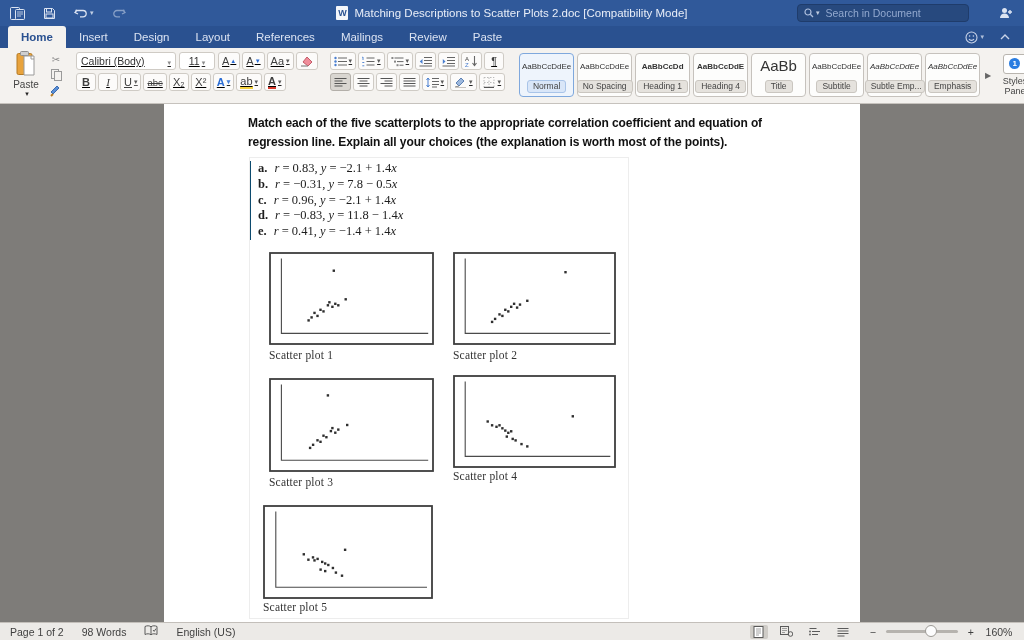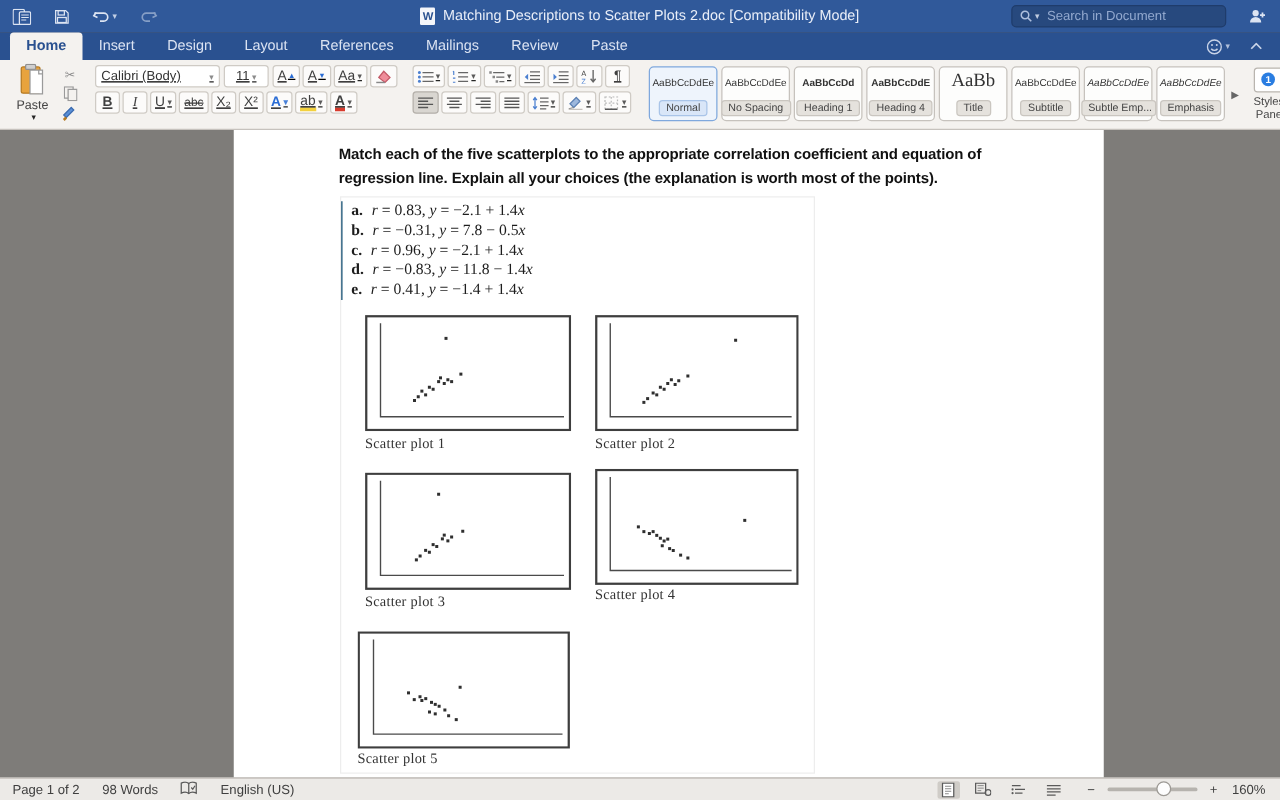--- a/index.html
+++ b/index.html
@@ -12,21 +12,21 @@
   .tb-left{display:flex;align-items:center;gap:18px;}
   .tb-ic{display:flex;align-items:center;color:#dce4f2;cursor:default;}
   .tb-ic svg{display:block;}
   .tb-ic.dim{opacity:.5;}
   .dd::after{content:"▾";font-size:7px;margin-left:2px;color:inherit;opacity:.85;}
   .tb-title{position:absolute;left:0;right:0;top:0;height:26px;display:flex;align-items:center;
             justify-content:center;color:#e9eef8;font-size:11.5px;pointer-events:none;}
   .tb-title .wicon{width:12px;height:14px;background:#f4f6fa;border-radius:1px;margin-right:6px;
                    display:flex;align-items:center;justify-content:center;
                    color:#2a5190;font-size:9px;font-weight:bold;pointer-events:auto;}
-  .tb-right{margin-left:auto;display:flex;align-items:center;gap:18px;}
+  .tb-right{margin-left:auto;display:flex;align-items:center;gap:30px;}
   .searchbox{width:158px;height:16px;background:#27497e;border:1px solid #1f3c6b;border-radius:4px;
              display:flex;align-items:center;padding:0 6px;gap:4px;}
   .searchbox input{flex:1;background:transparent;border:none;outline:none;color:#cdd9ee;
                    font-size:10.5px;font-family:"Liberation Sans",sans-serif;}
   .searchbox input::placeholder{color:#93a9cf;}
 
   
   .tabbar{position:absolute;top:26px;left:0;right:0;height:22px;background:#2a5190;
           display:flex;align-items:flex-end;padding-left:8px;box-sizing:border-box;}
   .tab{height:22px;line-height:22px;padding:0 13px;font-size:11.5px;color:#dbe3f2;cursor:default;}
@@ -80,36 +80,36 @@
             padding-bottom:3px;box-sizing:border-box;cursor:default;position:relative;}
   .stylebox .prev{position:absolute;top:8px;left:0;right:0;text-align:center;font-size:8px;color:#333;
                   white-space:nowrap;overflow:hidden;}
   .stylebox .pill{font-size:8.5px;color:#444;background:#e5e2dd;border:1px solid #cac6c0;
                   border-radius:3px;padding:0 5px;line-height:11px;white-space:nowrap;max-width:48px;
                   overflow:hidden;}
   .stylebox.sel{border-color:#7fa8dd;background:#eef4fc;}
   .stylebox.sel .pill{background:#d9e6f8;border-color:#a9c4e8;}
   .prev-h1{color:#2f5496;font-weight:bold;}
   .prev-h2{color:#7da0c9;font-weight:bold;}
-  .prev-title{font-size:15px !important;top:3px !important;color:#222;font-family:Liberation Serif, serif;}
+  .prev-title{font-size:15px !important;top:3px !important;color:#222;}
   .prev-sub{color:#777;}
   .prev-sem{color:#777;font-style:italic;}
   .prev-em{color:#444;font-style:italic;}
   .more-arrow{width:10px;color:#666;font-size:8px;text-align:center;cursor:default;}
   .pane-grp{display:flex;flex-direction:column;align-items:center;justify-content:center;width:46px;}
   .pane-ic{width:22px;height:18px;border:1px solid #b9b5af;border-radius:3px;background:#fff;
            position:relative;margin-bottom:2px;}
   .pane-ic .dot{position:absolute;left:5px;top:3px;width:11px;height:11px;border-radius:50%;
                 background:#2a7de1;color:#fff;font-size:8px;font-weight:bold;display:flex;
                 align-items:center;justify-content:center;}
   .pane-lab{font-size:9px;color:#444;text-align:center;line-height:10px;width:40px;}
 
   
   .docarea{position:absolute;top:104px;left:0;right:0;height:518px;background:#7e7c79;overflow:hidden;}
-  .page{position:absolute;left:164px;top:0;width:696px;height:531px;background:#fff;margin-left:23px;}
+  .page{position:absolute;left:164px;top:0;width:696px;height:531px;background:#fff;}
   .doc-heading{position:absolute;left:84px;top:10px;font-size:12px;font-weight:bold;color:#111;
                line-height:19px;white-space:nowrap;letter-spacing:-0.1px;}
   .scanblock{position:absolute;left:85px;top:53px;width:378px;height:460px;
              border:1px solid rgba(0,0,0,0.07);}
   .options{position:absolute;left:86px;top:57px;border-left:1px solid #0c4a6e;padding-left:7px;
            font-family:"Liberation Serif",serif;font-size:12.5px;color:#1d1d1d;}
   .option{height:15.8px;white-space:nowrap;}
   .option b{font-family:"Liberation Serif",serif;margin-right:7px;}
   .option i{font-family:"Liberation Serif",serif;}
   .plot{position:absolute;}

